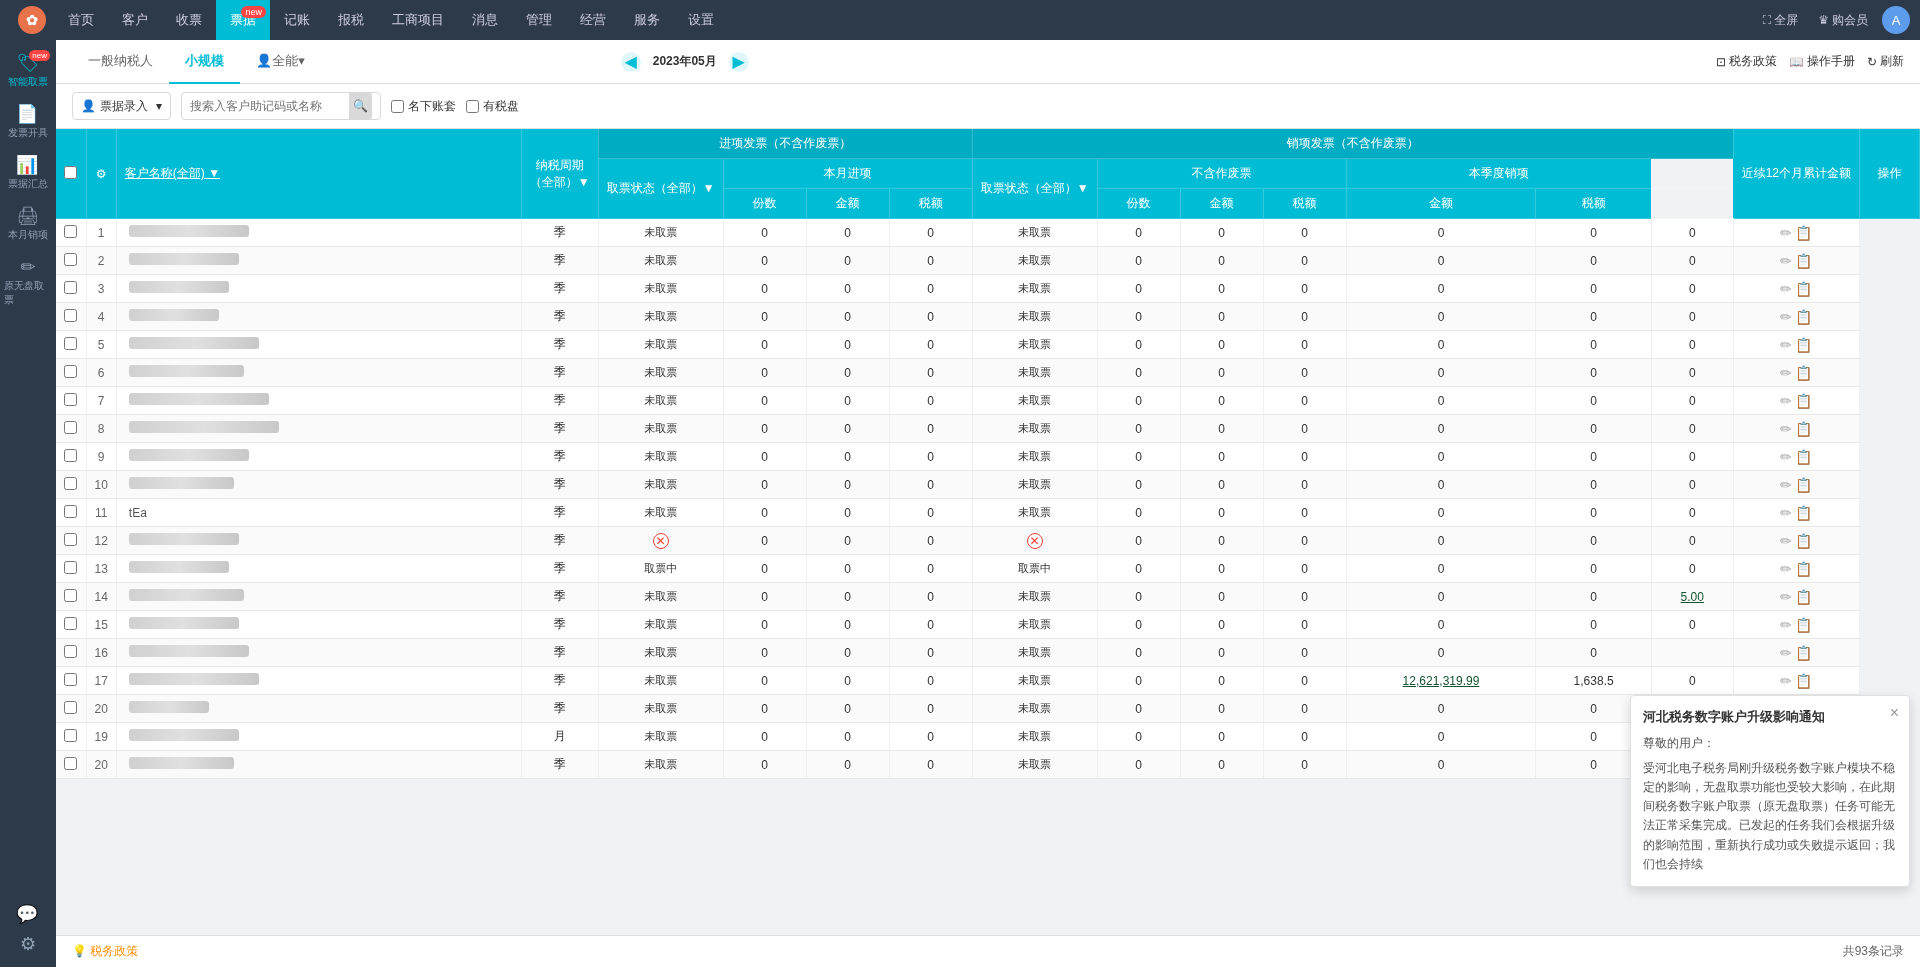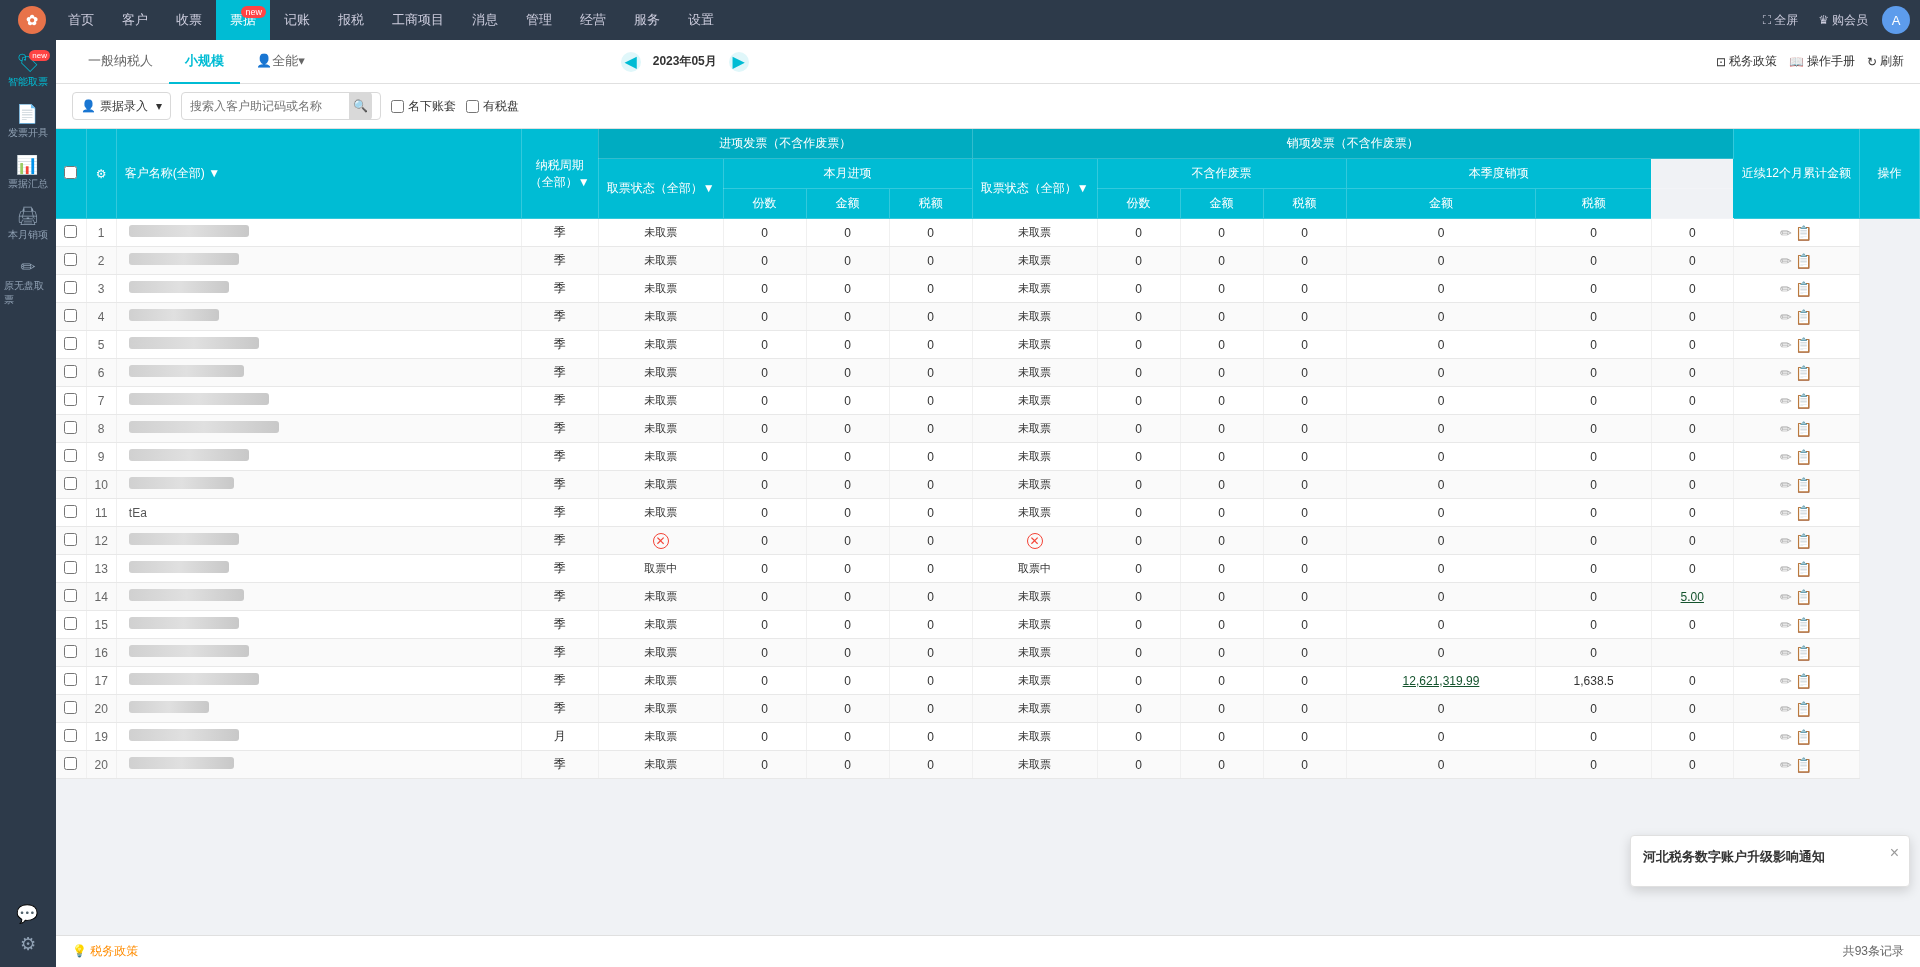--- a/index.html
+++ b/index.html
@@ -228,21 +228,21 @@
     </div>
 
     <div class="table-container">
       <table class="data-table">
         <thead>
           <tr>
             <th rowspan="3" style="width:30px;">
               <input type="checkbox" style="">
             </th>
             <th rowspan="3" style="width:30px;">⚙</th>
-            <th rowspan="3" style="min-width:200px; text-align:left;">
+            <th rowspan="3" style="min-width:200px; text-align:left;text-decoration:underline;">
               <span>客户名称(全部) ▼</span>
             </th>
             <th rowspan="3" style="width:70px;">
               <div>纳税周期</div>
                 <div>（全部）▼</div>
             </th>
             <th colspan="4" class="header-group-row">
               <span>进项发票（不含作废票）</span>
             </th>
             <th colspan="7" class="header-group-row">
@@ -704,13 +704,17 @@
         <span>税务政策</span>
       </span>
       <span style="margin-left: auto;">共93条记录</span>
     </div>
   </div>
 </div>
 
 <div class="notification-popup">
   <div class="notif-close">×</div>
   <div class="notif-title">河北税务数字账户升级影响通知</div>
+  <div class="notif-body">
+    <div>尊敬的用户：</div>
+    <div style="margin-top: 6px;">受河北电子税务局刚升级税务数字账户模块不稳定的影响，无盘取票功能也受较大影响，在此期间税务数字账户取票（原无盘取票）任务可能无法正常采集完成。已发起的任务我们会根据升级的影响范围，重新执行成功或失败提示返回；我们也会持续</div>
+  </div>
 </div>
 
 </body></html>

